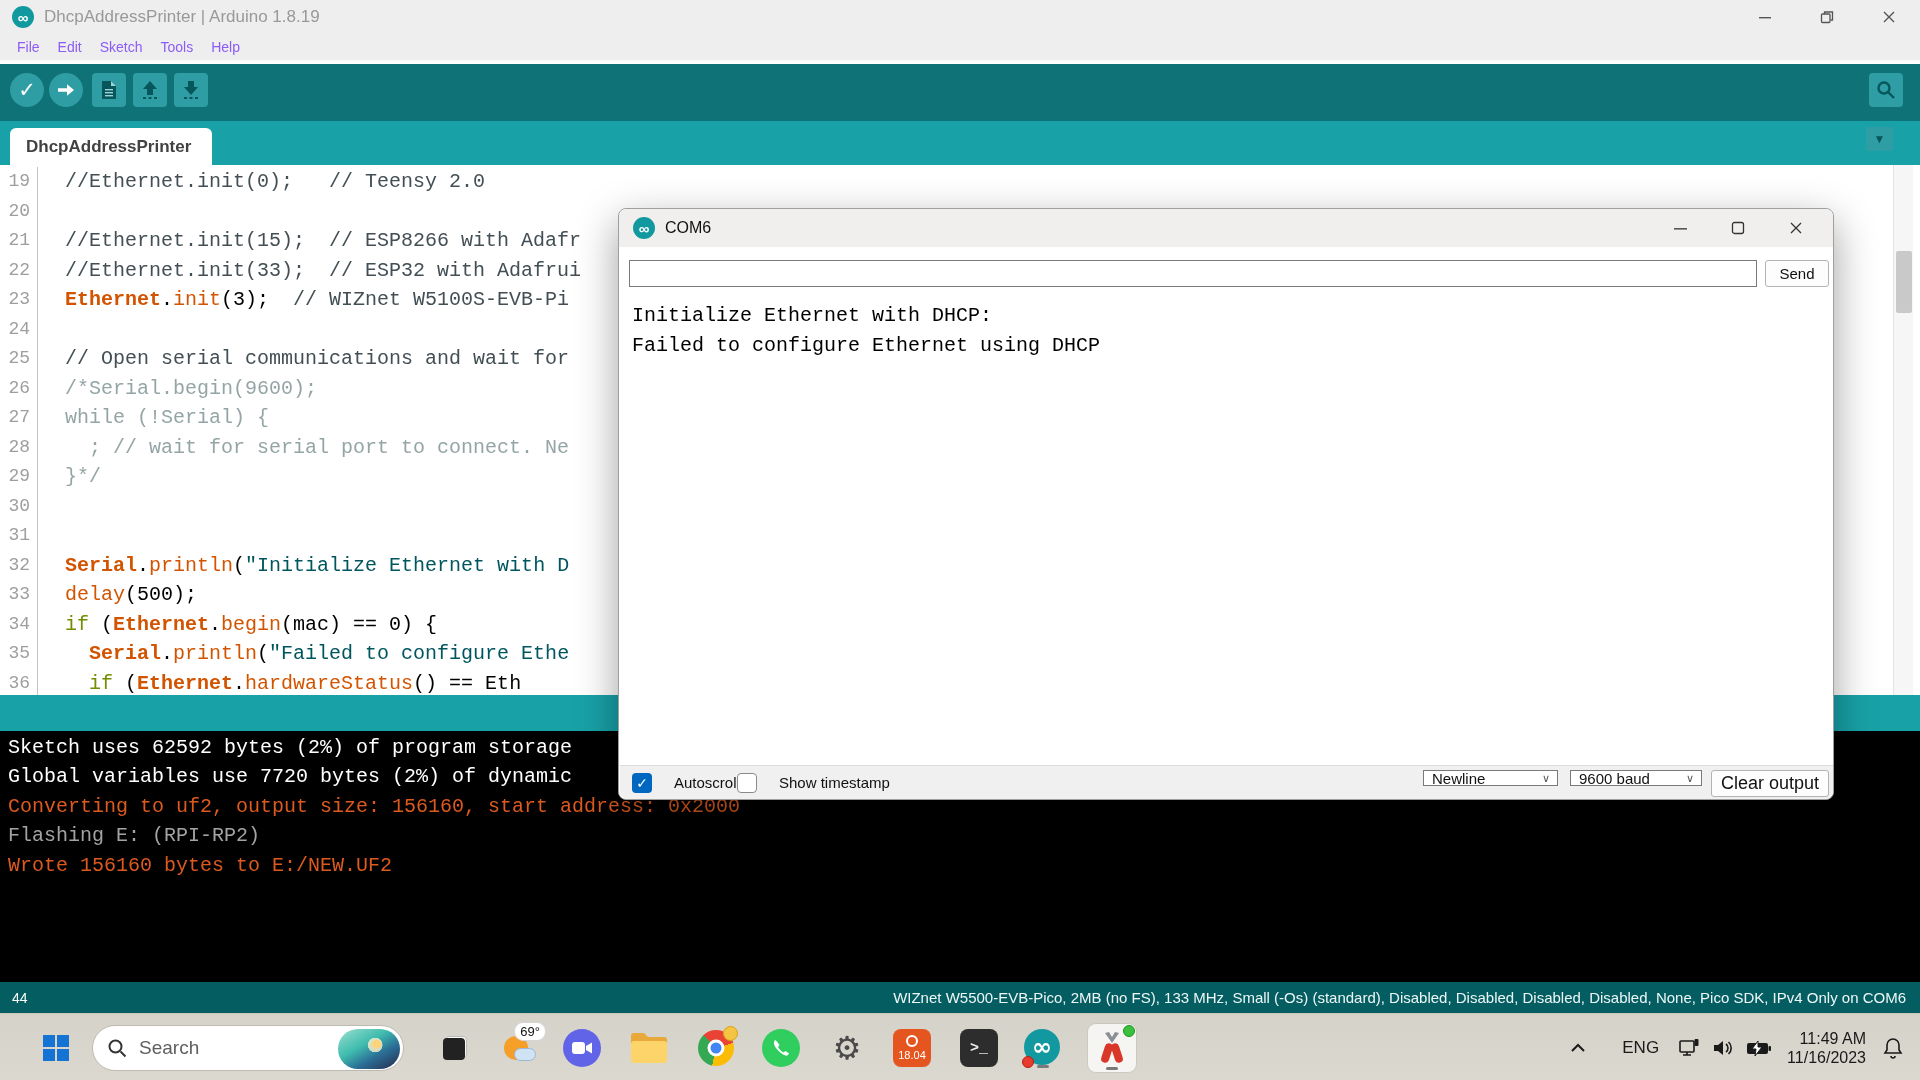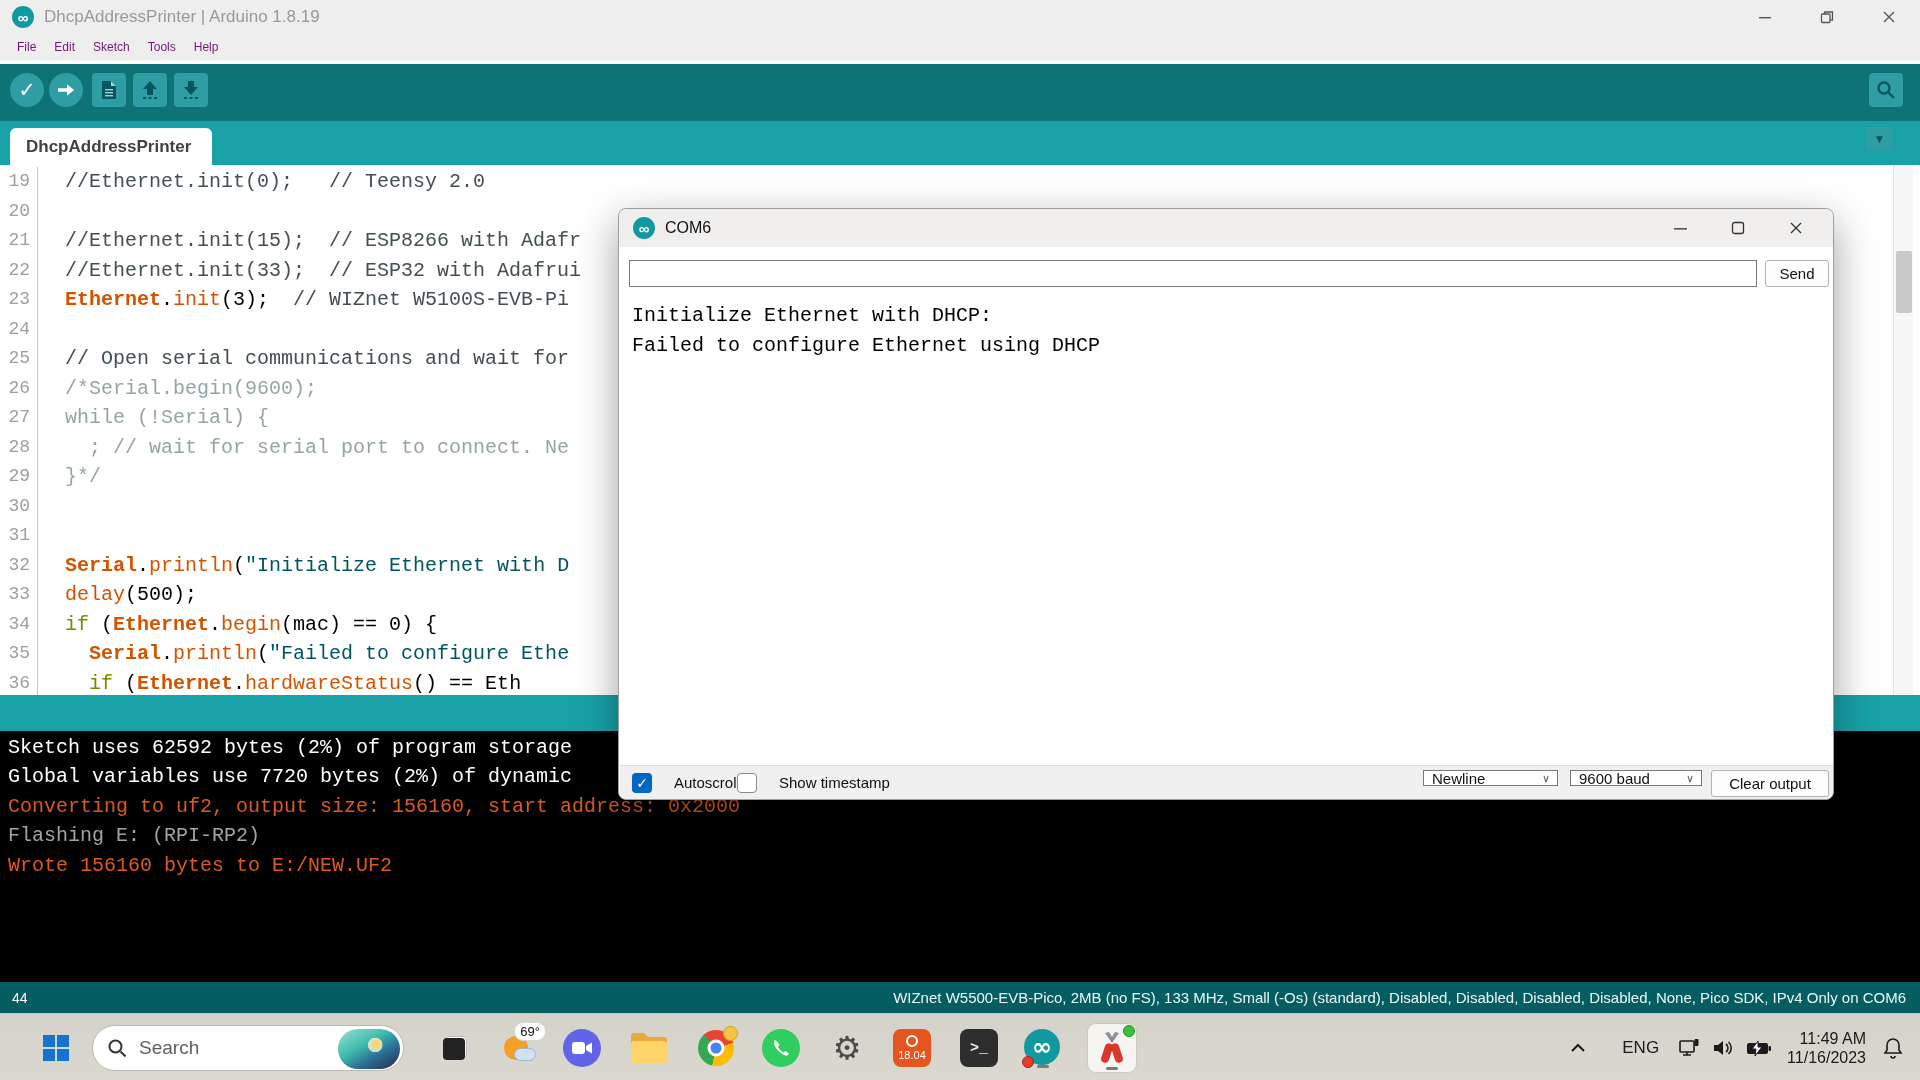--- a/index.html
+++ b/index.html
@@ -10,21 +10,21 @@
   
   .titlebar { position:absolute; left:0; top:0; width:1920px; height:34px; background:#efeeee; display:flex; align-items:center; }
   .app-icon { width:22px; height:22px; border-radius:50%; background:#12999f; color:#fff; display:flex; align-items:center; justify-content:center; font-size:15px; font-weight:bold; margin-left:12px; }
   .app-icon span{ line-height:1; }
   .title-text { margin-left:10px; font-size:17px; color:#999; }
   .win-controls { position:absolute; right:0; top:0; height:34px; display:flex; }
   .wc-btn { width:62px; height:34px; display:flex; align-items:center; justify-content:center; color:#555; }
 
   
   .menubar { position:absolute; left:0; top:34px; width:1920px; height:28px; background:#efeeee; border-bottom:2px solid #fbfbfb; display:flex; align-items:center; padding-left:8px; }
-  .menu-item { font-size:12px; color:#701a75; padding:0 9px; }
+  .menu-item { font-size:14px; color:#8b5cf6; padding:0 9px; }
 
   
   .toolbar { position:absolute; left:0; top:64px; width:1920px; height:57px; background:#0e7277; }
   .tb-circle { position:absolute; top:9px; width:34px; height:34px; border-radius:50%; background:#2f9da4; display:flex; align-items:center; justify-content:center; color:#fff; }
   .tb-square { position:absolute; top:9px; width:34px; height:34px; border-radius:4px; background:#2f9da4; display:flex; align-items:center; justify-content:center; }
   .tb-check { font-size:21px; font-weight:bold; font-family:"DejaVu Sans", sans-serif; }
 
   
   .tabstrip { position:absolute; left:0; top:121px; width:1920px; height:44px; background:#18a2a8; }
   .tab { position:absolute; left:10px; top:7px; width:202px; height:37px; background:#fff; border-radius:6px 6px 0 0; display:flex; align-items:center; padding-left:16px; }
@@ -62,21 +62,21 @@
   .ser-send { position:absolute; left:1146px; top:51px; width:64px; height:27px; background:#fdfdfd; border:1px solid #b3b3b3; border-radius:3px; font-size:15px; color:#111; display:flex; align-items:center; justify-content:center; }
   .ser-output { position:absolute; left:1px; top:84px; width:1213px; height:472px; background:#fff; padding:8px 12px; overflow:hidden; }
   .ser-line { font-family:"Liberation Mono", monospace; font-size:20px; line-height:29.5px; color:#000; white-space:pre; }
   .ser-bottom { position:absolute; left:1px; top:556px; width:1213px; height:34px; background:#f0f0f0; border-top:1px solid #dcdcdc; border-radius:0 0 8px 8px; }
   .chk { position:absolute; top:7px; width:20px; height:20px; border-radius:4px; display:flex; align-items:center; justify-content:center; }
   .chk.on { background:#0067c0; color:#fff; font-size:14px; font-family:"DejaVu Sans", sans-serif; }
   .chk.off { background:#fff; border:1px solid #8a8a8a; }
   .chk-label { position:absolute; top:8px; font-size:15px; color:#111;margin-left:16px; }
   .sel { position:absolute; top:4px; height:16px; background:#fff; border:1px solid #7a7a7a; font-size:15px; color:#111; display:flex; align-items:center; padding-left:8px; }
   .sel .chev { position:absolute; right:7px; color:#555; font-size:11px; }
-  .clear-btn { position:absolute; left:1091px; top:4px; width:118px; height:27px; background:#fdfdfd; border:1px solid #b3b3b3; border-radius:3px; font-size:15px; color:#111; display:flex; align-items:center; justify-content:center; }
+  .clear-btn { position:absolute; left:1091px; top:4px; width:118px; height:27px; background:#fdfdfd; border:1px solid #b3b3b3; border-radius:3px; font-size:18px; color:#111; display:flex; align-items:center; justify-content:center; }
 
   
   .taskbar { position:absolute; left:0; top:1013px; width:1920px; height:67px; background:linear-gradient(#d5d2c9,#dbd8cf); border-top:1px solid rgba(0,0,0,.08); }
   .tb-item { position:absolute; top:12px; width:44px; height:44px; display:flex; align-items:center; justify-content:center; border-radius:6px; }
   .start-grid { width:26px; height:26px; display:grid; grid-template-columns:12px 12px; grid-template-rows:12px 12px; gap:2px; }
   .start-grid div { background:#1573d4; }
   .search-pill { position:absolute; left:92px; top:11px; width:312px; height:46px; background:#fff; border:1px solid #bdbab1; border-radius:23px; display:flex; align-items:center; }
   .search-label { font-size:19px; color:#5f5f5f; margin-left:12px; }
   .pill-img { position:absolute; right:3px; top:3px; width:62px; height:40px; border-radius:20px;
     background: radial-gradient(circle at 62% 38%, #ffd37a 0 9%, transparent 10%),

